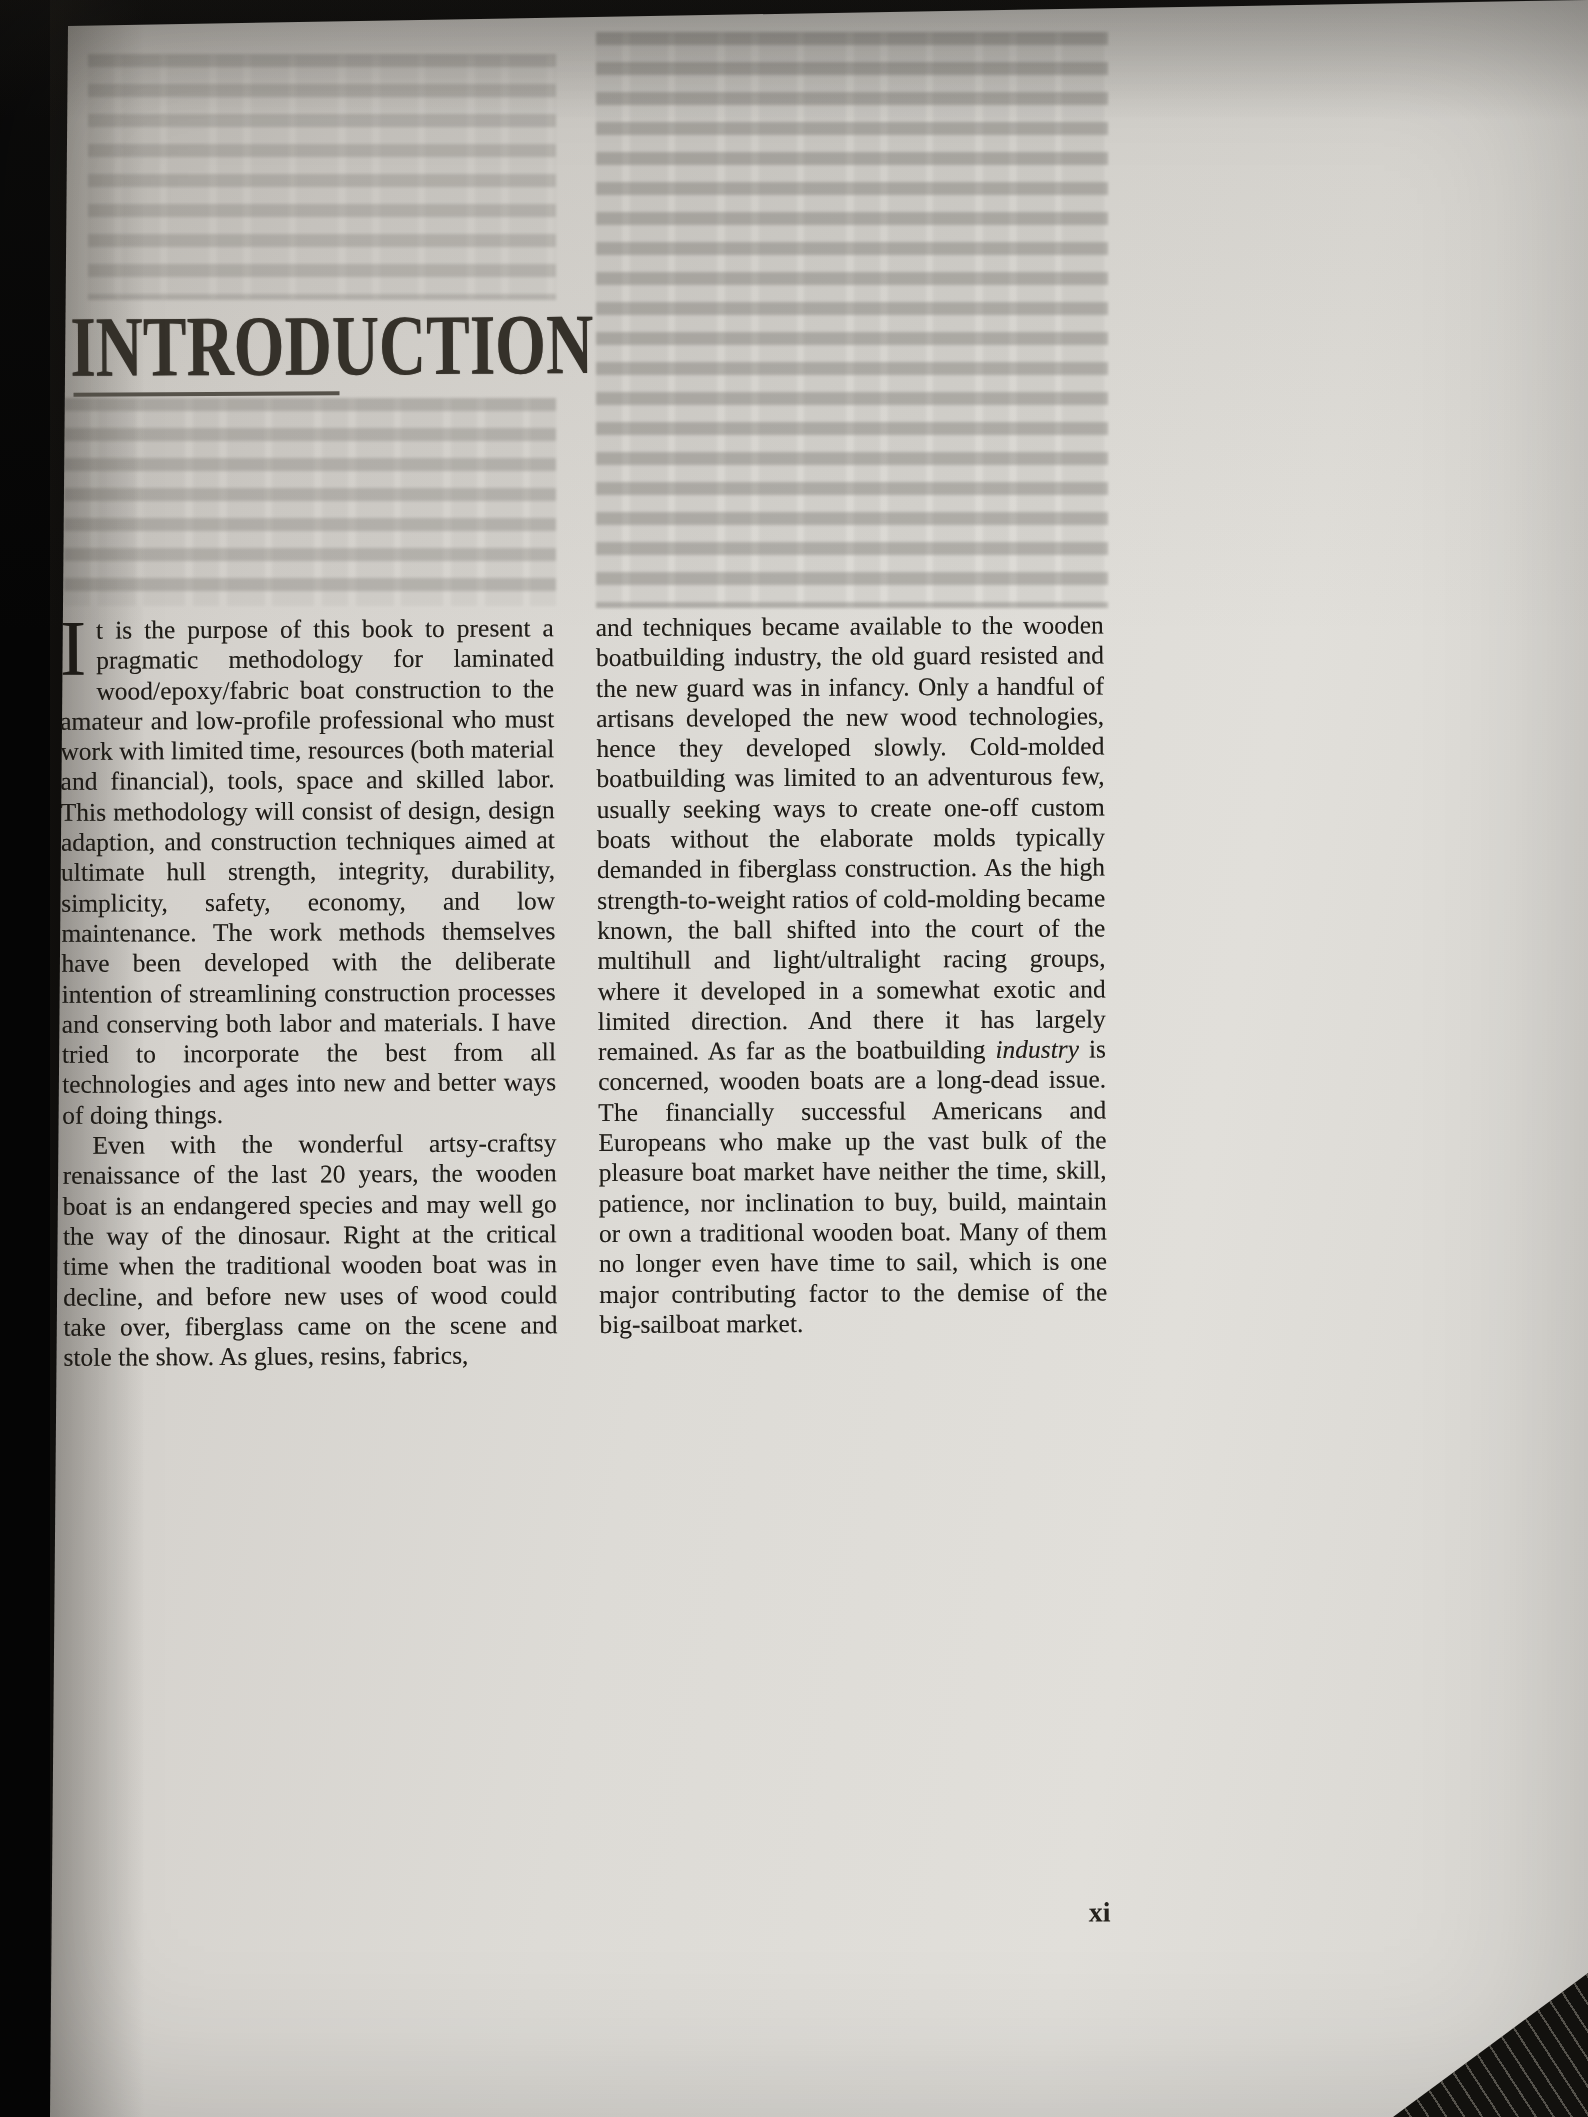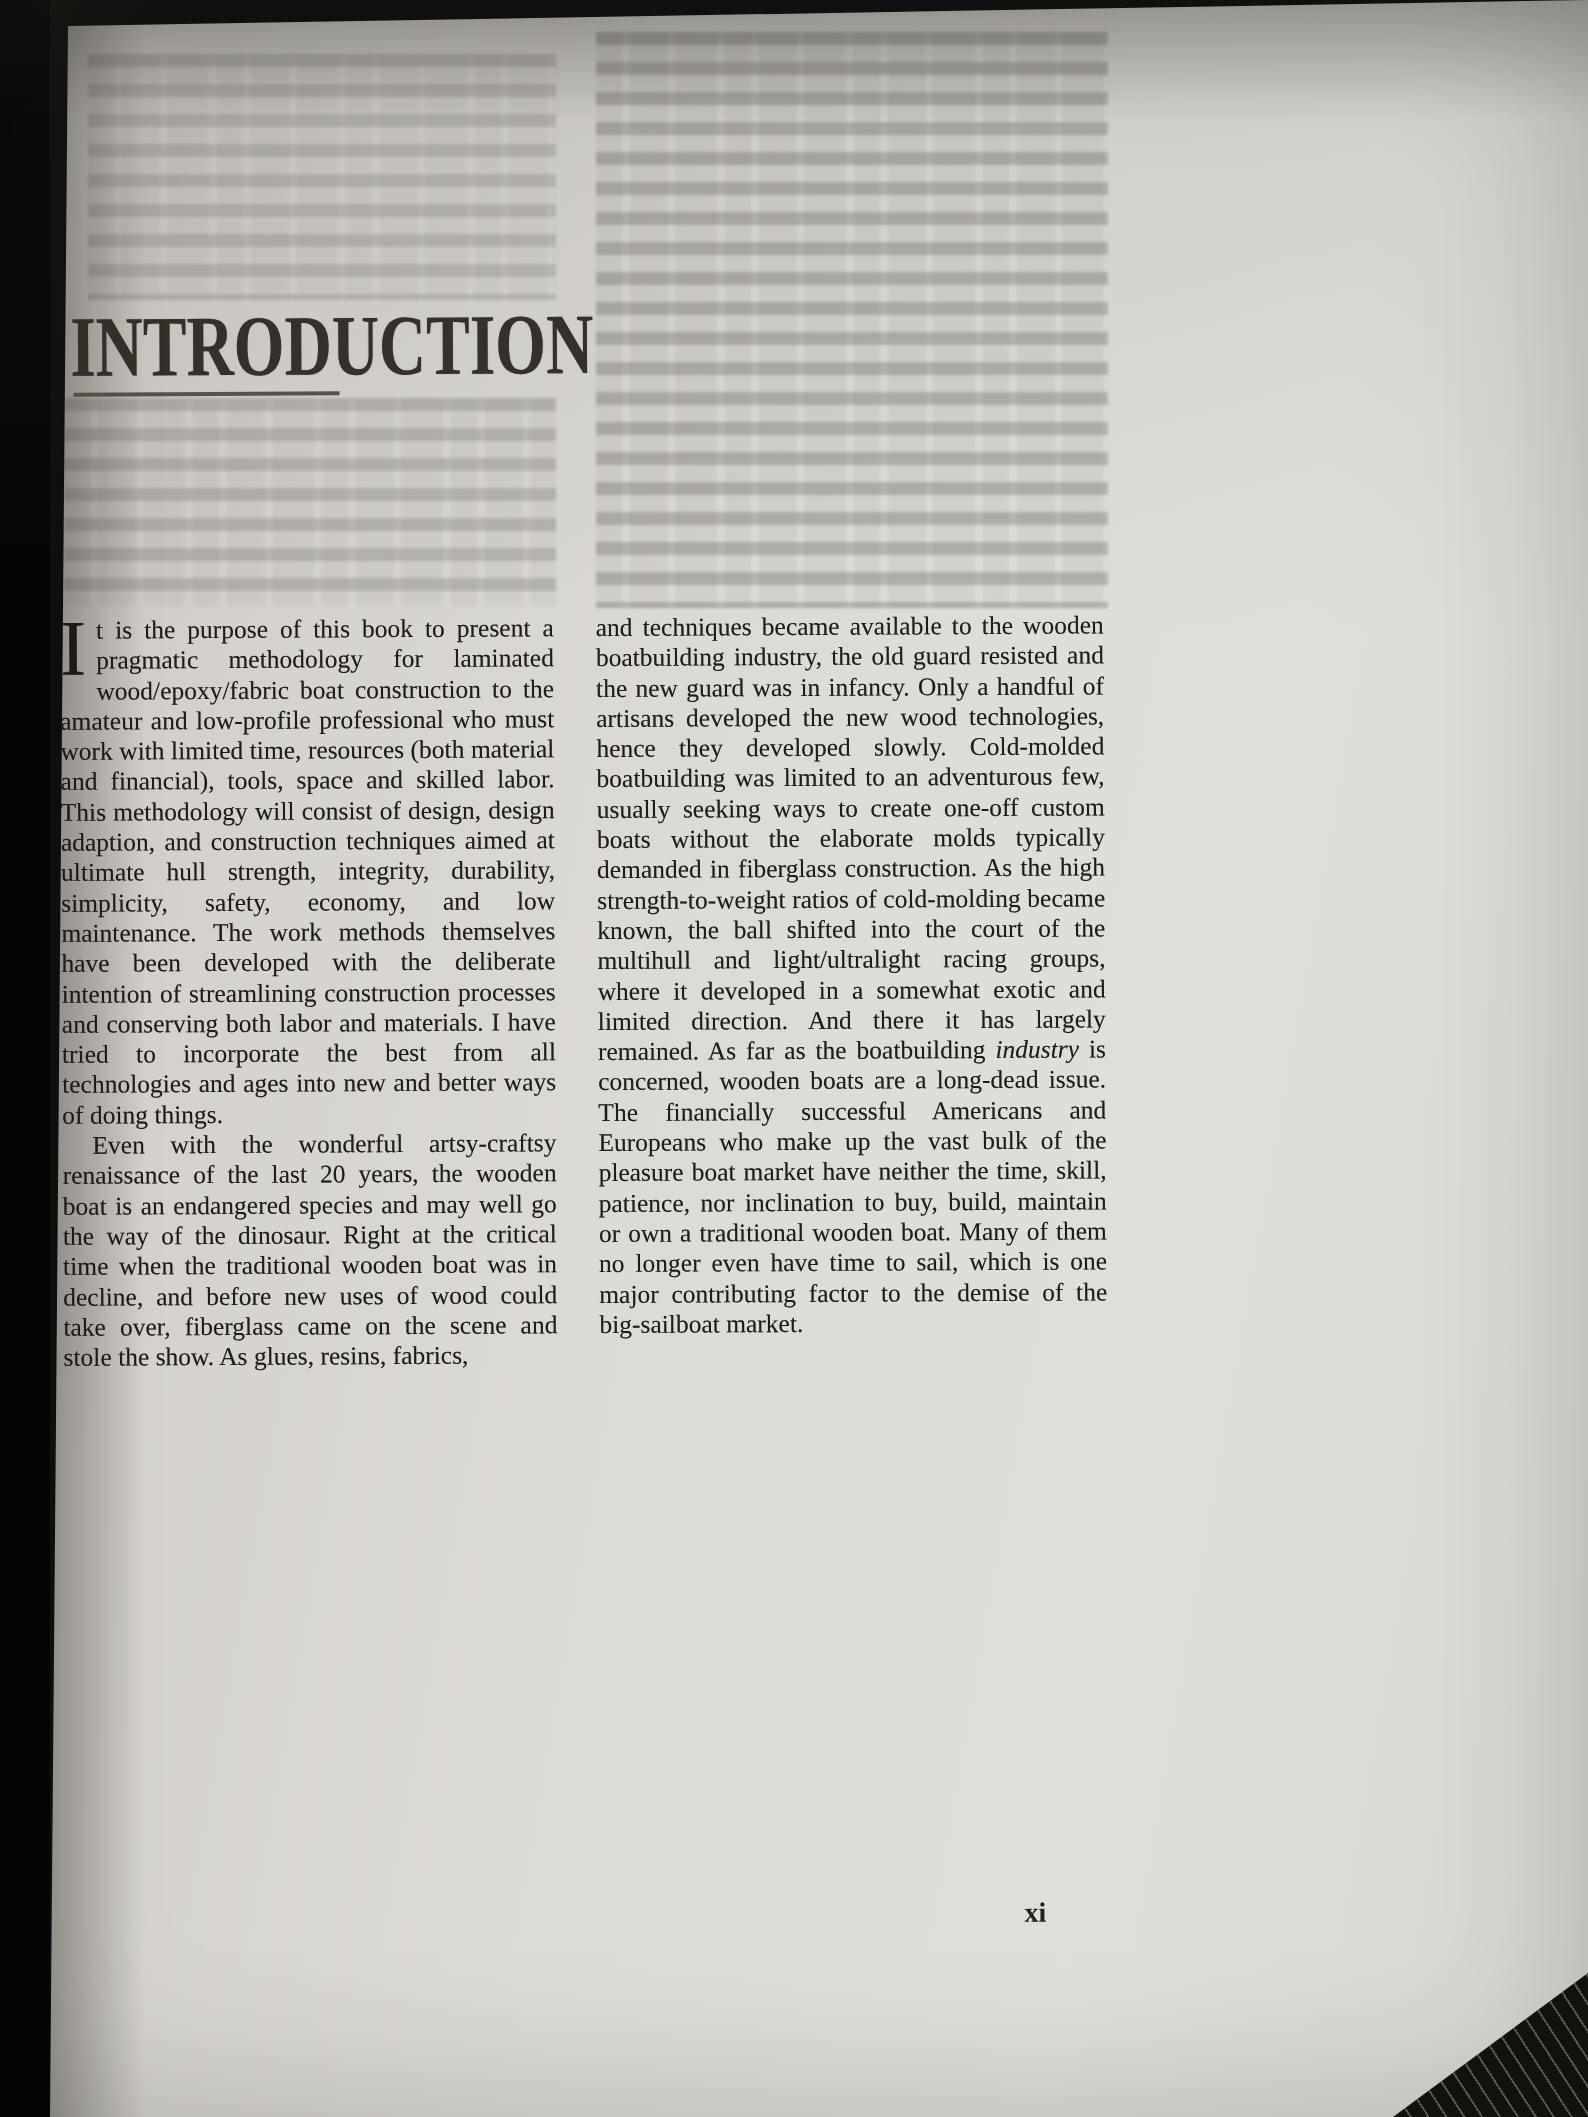--- a/index.html
+++ b/index.html
@@ -118,21 +118,21 @@
     font-size: 79px;
     line-height: 60px;
     padding: 3px 10px 0 0;
   }
   .italic { font-style: italic; }
   .folio {
     position: absolute;
     top: 1898px;
     left: 1020px;
     width: 86px;
-    text-align: left;
+    text-align: right;
     font-size: 28px;
     font-weight: bold;
     color: #25221d;
   }
 
   
   .corner {
     position: absolute;
     right: 0;
     bottom: 0;

